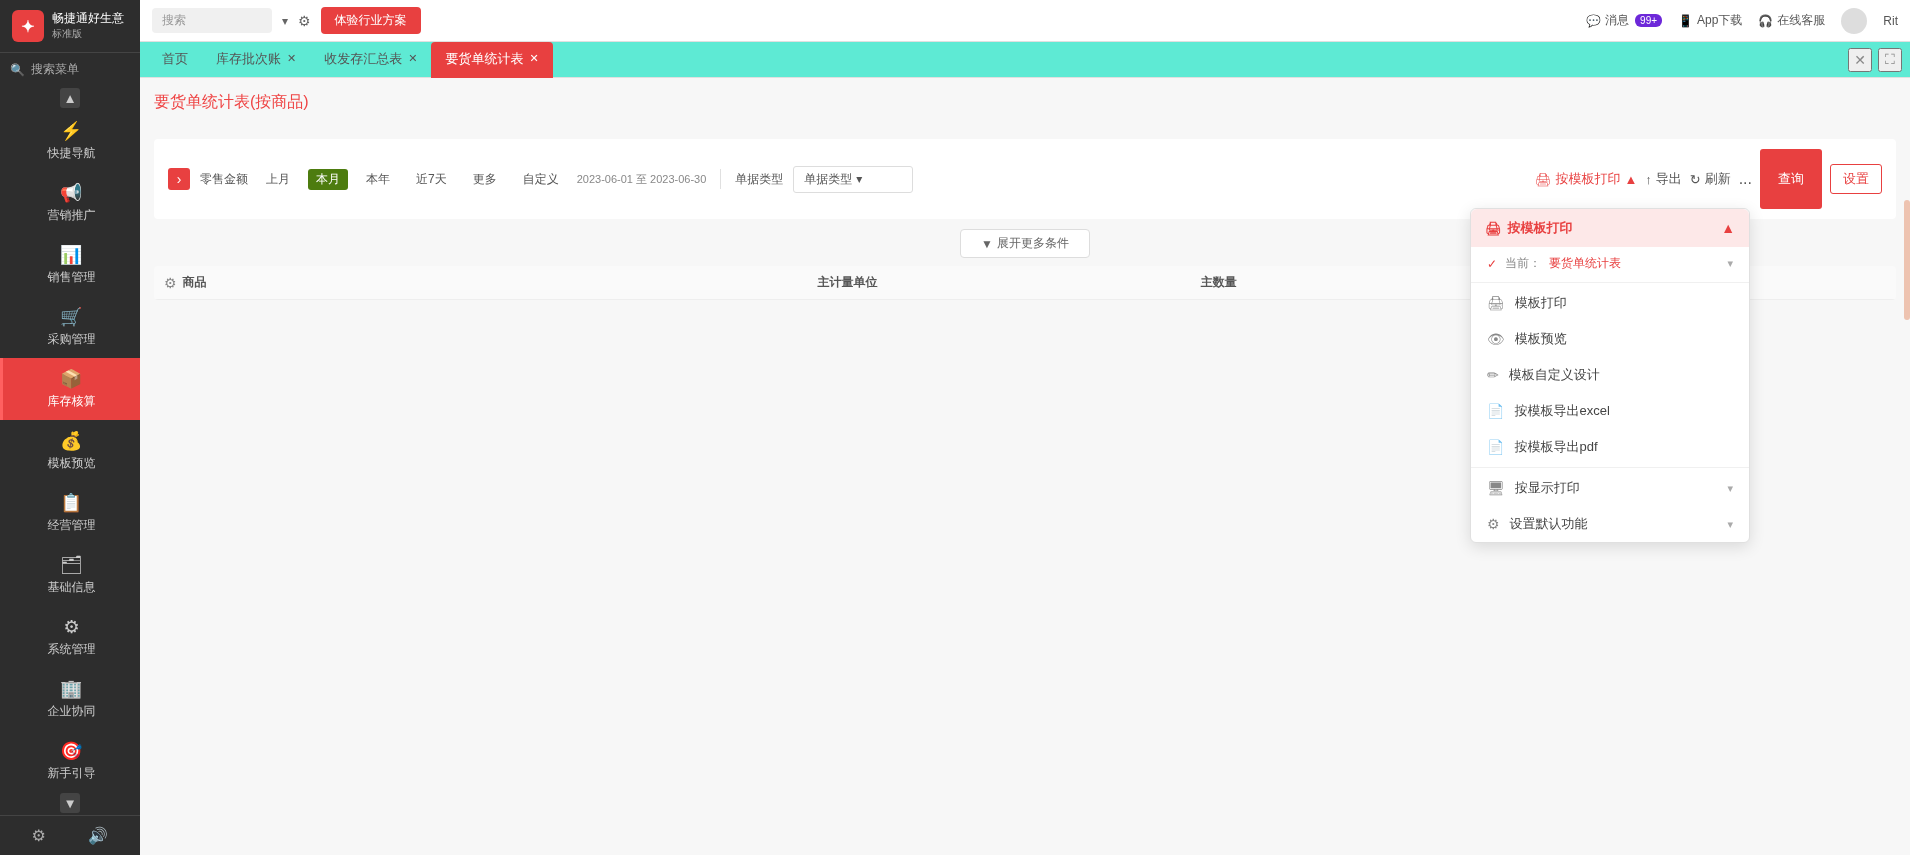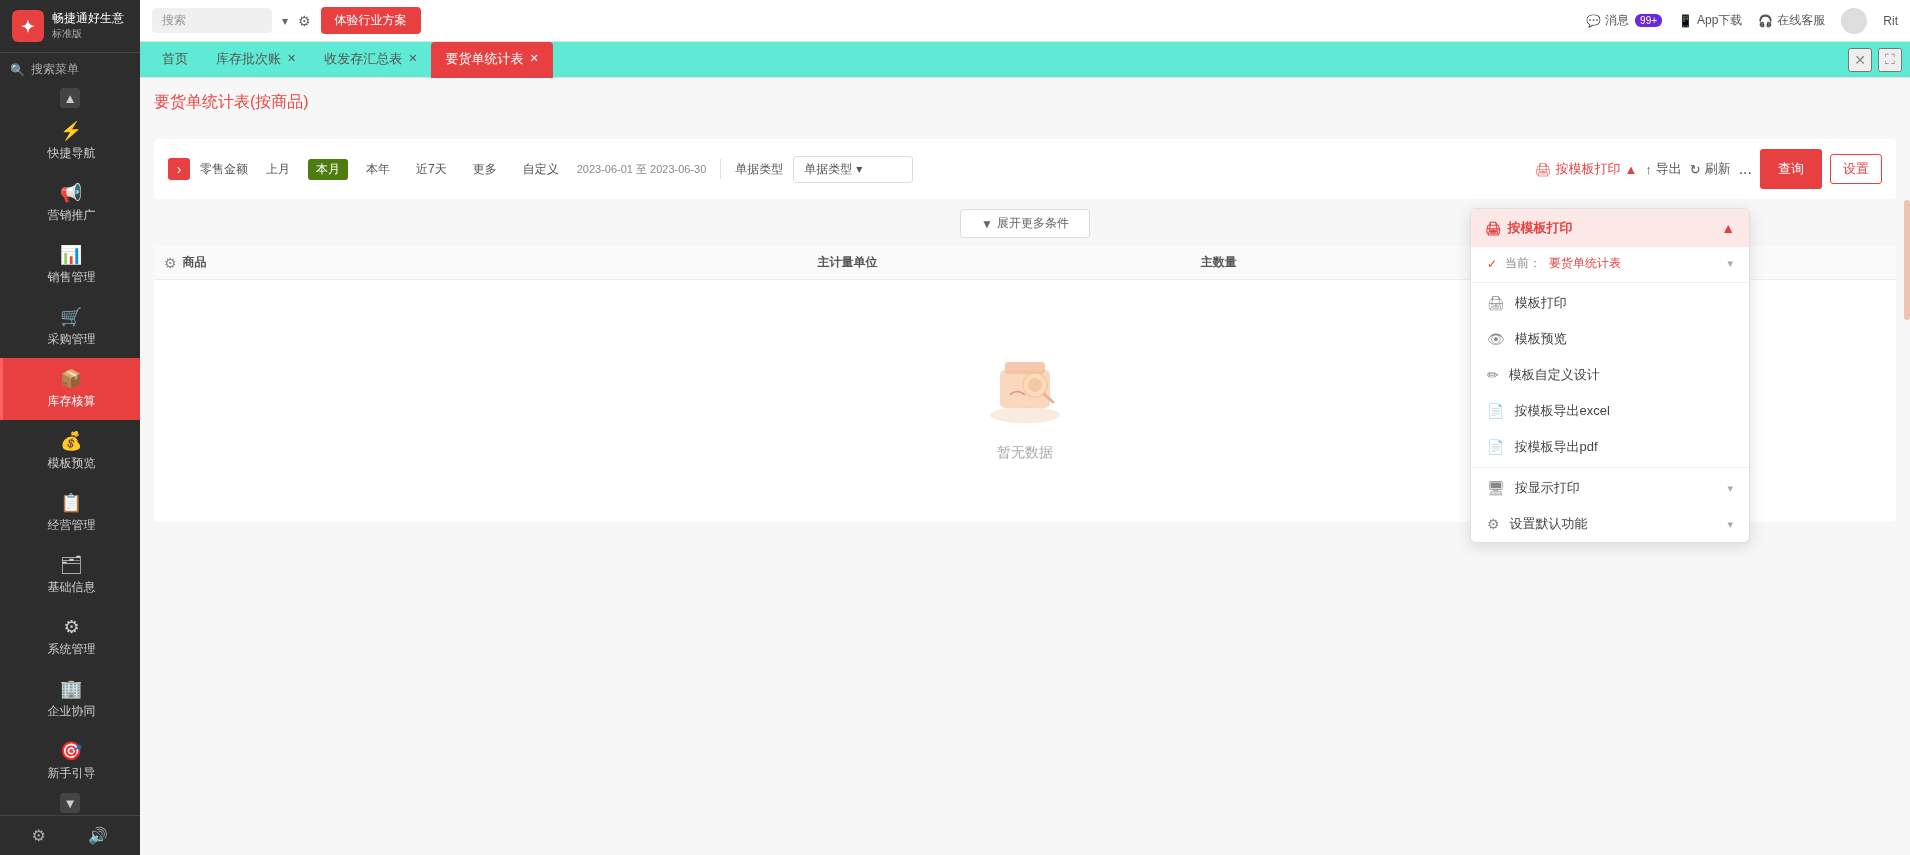--- a/index.html
+++ b/index.html
@@ -246,21 +246,21 @@
       display: flex;
       align-items: center;
       gap: 4px;
       cursor: pointer;
     }
     .query-btn {
       background: #e84040;
       color: #fff;
       border: none;
       border-radius: 3px;
-      padding: 11px 18px;
+      padding: 21px 18px;
       font-size: 13px;
       cursor: pointer;
     }
     .settings-btn {
       border: 1px solid #e84040;
       color: #e84040;
       background: #fff;
       border-radius: 3px;
       padding: 5px 12px;
       font-size: 13px;
@@ -627,32 +627,20 @@
 
     <div class="data-table">
       <div class="table-header">
         <span class="table-header-icon">⚙</span>
         <div class="col-header col-product">商品</div>
         <div class="col-header col-unit">主计量单位</div>
         <div class="col-header col-qty">主数量</div>
         <div class="col-header col-amount">零售金额</div>
       </div>
 
-      <div class="empty-state">
-        <svg class="empty-icon" viewBox="0 0 100 90">
-          <ellipse cx="50" cy="75" rx="35" ry="8" fill="#f0c8a0" opacity="0.5"></ellipse>
-          <rect x="25" y="30" width="50" height="38" rx="5" fill="#f5b080" opacity="0.7"></rect>
-          <rect x="30" y="22" width="40" height="12" rx="3" fill="#f0a070" opacity="0.8"></rect>
-          <circle cx="60" cy="45" r="12" fill="#ffd0a0" stroke="#e8905060" stroke-width="2"></circle>
-          <circle cx="60" cy="45" r="7" fill="#f0b080"></circle>
-          <line x1="69" y1="54" x2="78" y2="62" stroke="#e89060" stroke-width="3" stroke-linecap="round"></line>
-          <path d="M 35 55 Q 42 48 50 55" stroke="#c87040" stroke-width="1.5" fill="none"></path>
-        </svg>
-        <span>暂无数据</span>
-      </div>
     </div>
 
     <div class="print-dropdown">
       <div class="print-dropdown-header">
         <div class="print-dropdown-title">
           <span>🖨</span>
           <span>按模板打印</span>
         </div>
         <span class="print-dropdown-close">▲</span>
       </div>

